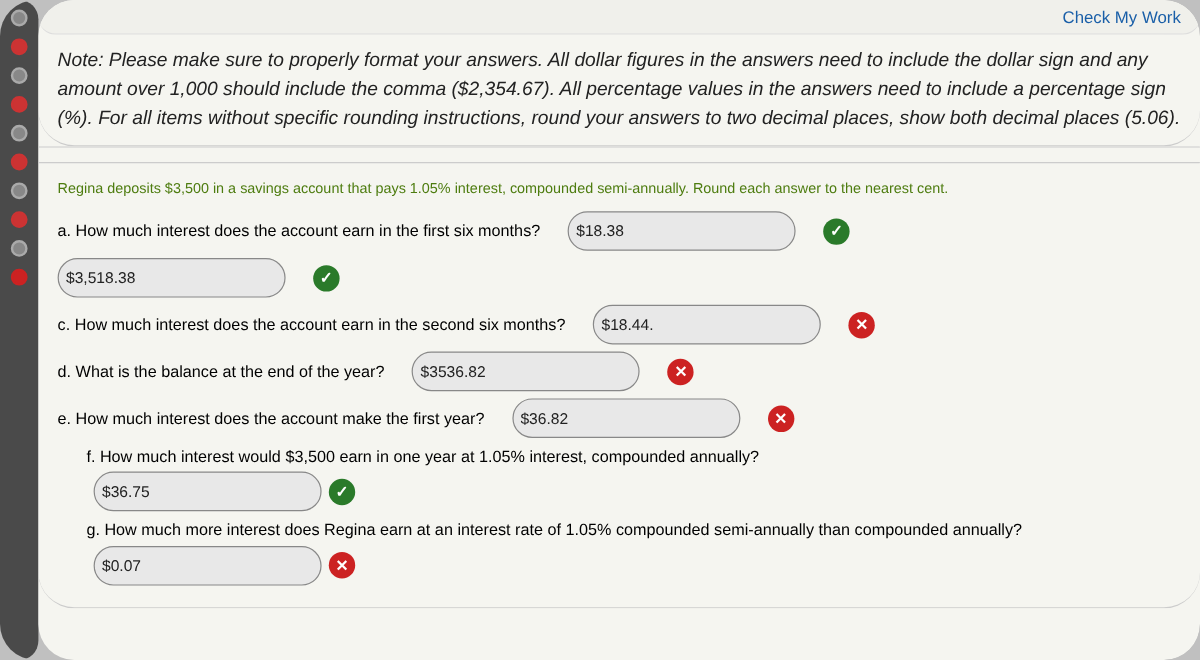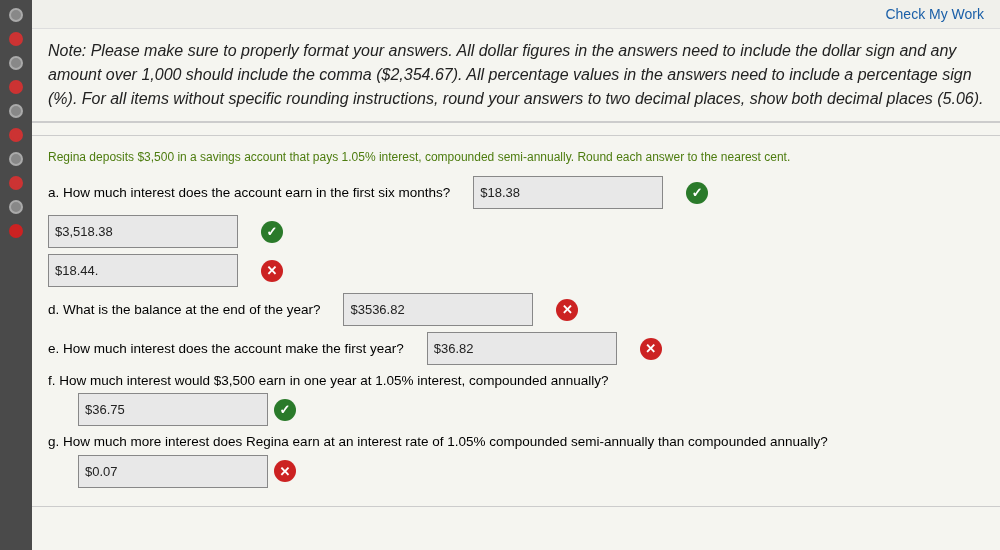--- a/index.html
+++ b/index.html
@@ -1,15 +1,15 @@
 <!DOCTYPE html>
 <html><head>
   <meta charset="utf-8">
   <style>
-    * { box-sizing: border-box; margin: 0; padding: 0; }
+    * { box-sizing: border-box; margin: 0; padding: 0; border-radius: 30px; }
 
     body {
       font-family: Arial, sans-serif;
       background: #c0c0c0;
       width: 1000px;
       height: 550px;
       overflow: hidden;
       display: flex;
       align-items: stretch;
     }
@@ -145,20 +145,21 @@
       align-items: center;
       gap: 23px;
       margin-bottom: 6px;
       font-size: 13.5px;
     }
 
     .block-row {
       font-size: 13.5px;
       margin-bottom: 2px;
       line-height: 1.5;
+      margin-left: 24px;
     }
 
     .block-answer {
       display: flex;
       align-items: center;
       gap: 6px;
       margin-bottom: 6px;
       margin-left: 30px;
     }
   </style>
@@ -205,20 +206,21 @@
         <input class="answer-input" type="text" value="$18.38" style="">
         <span class="status-icon status-correct checkmark"></span>
       </div>
 
       <div class="inline-row">
         <input class="answer-input" type="text" value="$3,518.38" style="">
         <span class="status-icon status-correct checkmark"></span>
       </div>
 
       <div class="inline-row">
+        <span>c. How much interest does the account earn in the second six months?</span>
         <input class="answer-input" type="text" value="$18.44." style="">
         <span class="status-icon status-incorrect xmark"></span>
       </div>
 
       <div class="inline-row">
         <span>d. What is the balance at the end of the year?</span>
         <input class="answer-input" type="text" value="$3536.82" style="">
         <span class="status-icon status-incorrect xmark"></span>
       </div>
 

